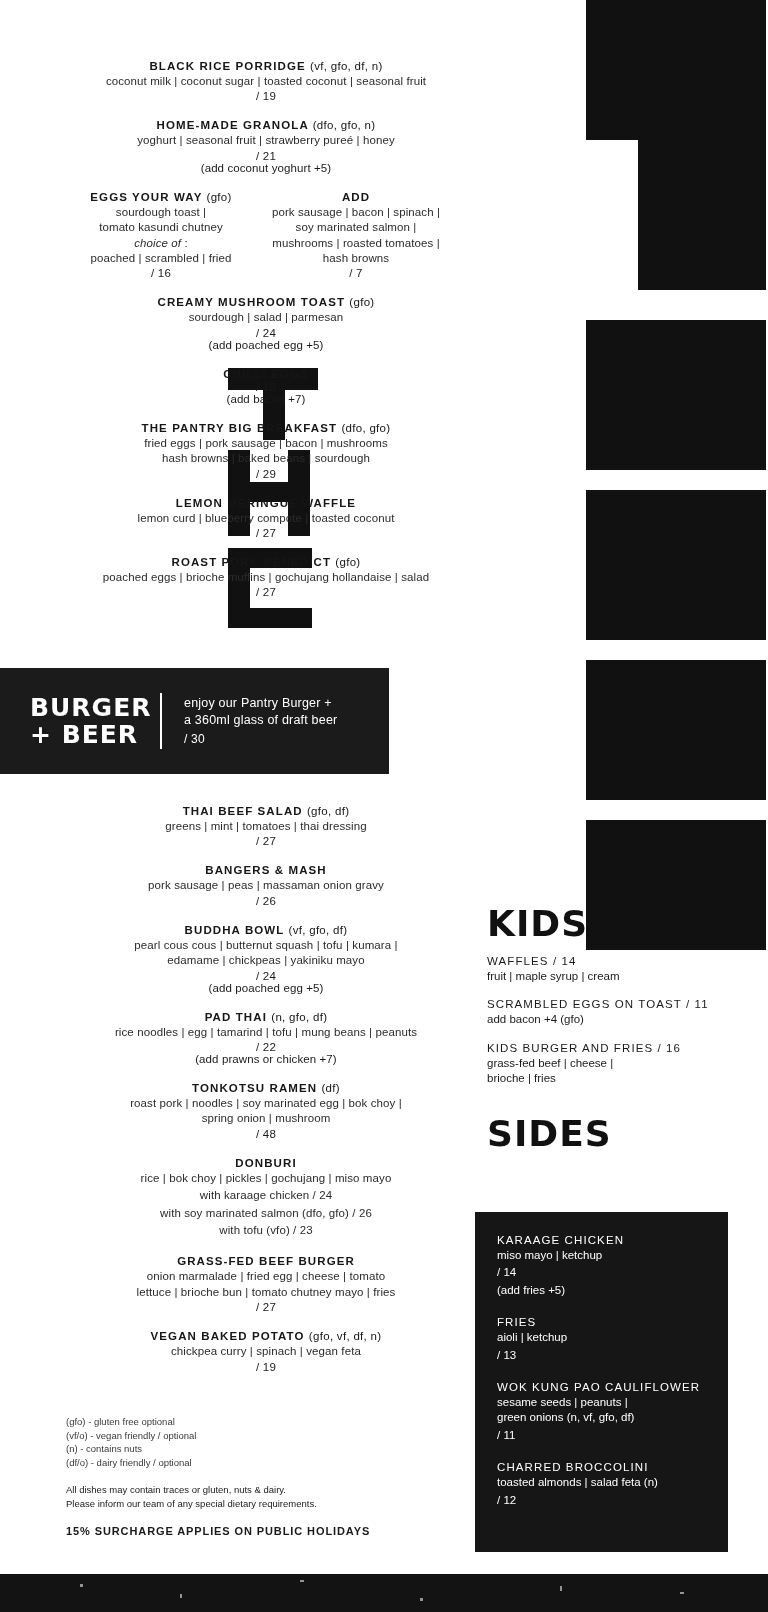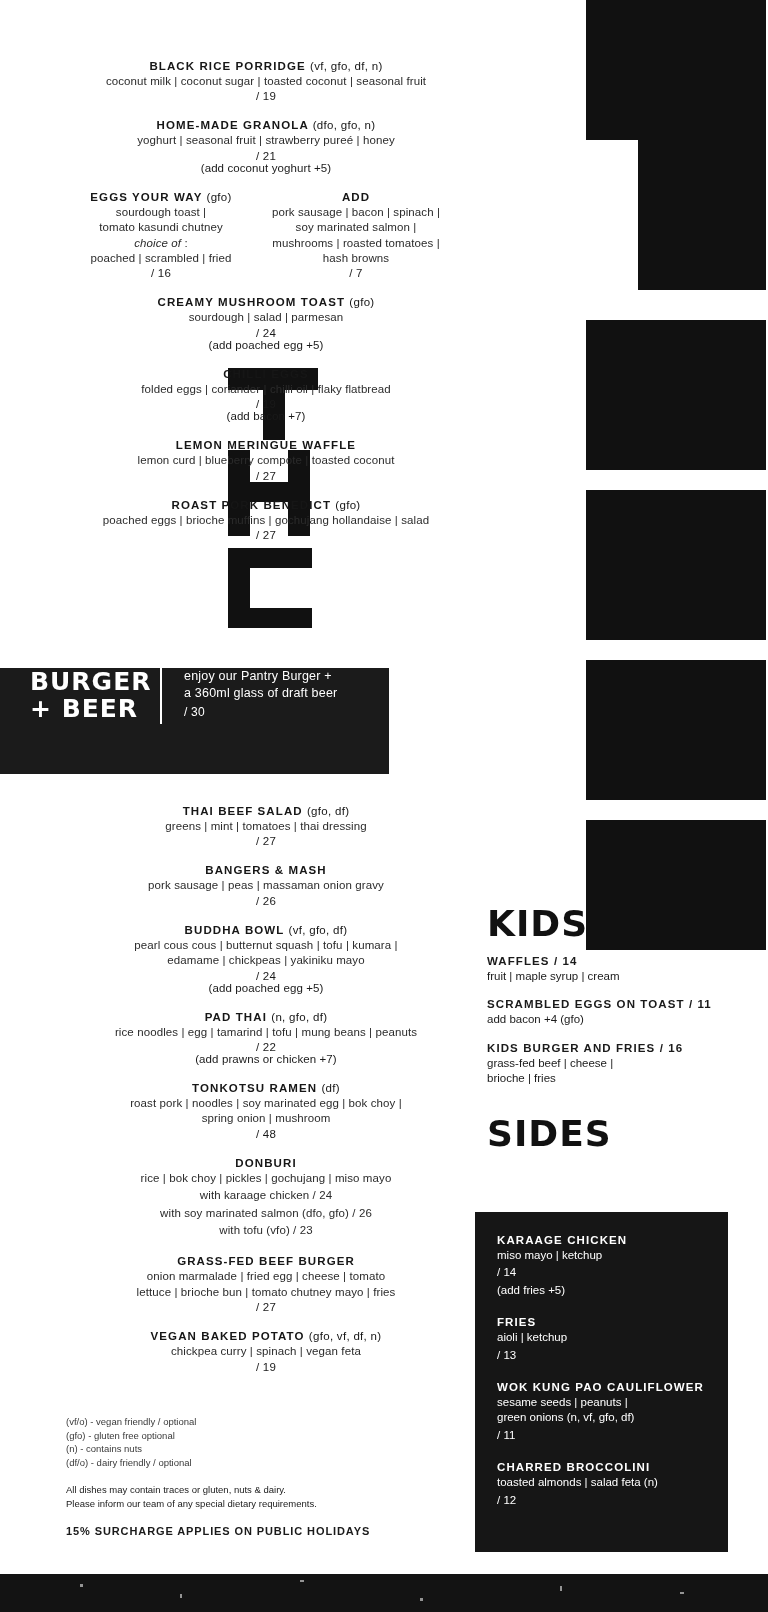--- a/index.html
+++ b/index.html
@@ -75,20 +75,21 @@
   .two-col .c2 { width:200px; }
 
   
   .banner {
     position:absolute;
     left:0; top:668px;
     width:389px; height:106px;
     background:#1b1b1b;
     color:#ffffff;
     display:flex;
+    align-items:center;
   }
   .banner .bb-title {
     font-size:25px;
     font-weight:bold;
     line-height:27px;
     letter-spacing:1px;
     margin-left:30px;
     width:120px;
     font-family:"DejaVu Sans", sans-serif;
   }
@@ -113,21 +114,21 @@
     font-size:36px;
     font-weight:bold;
     letter-spacing:1px;
     color:#111111;
     font-family:"DejaVu Sans", sans-serif;
     line-height:38px;
     margin-bottom:12px;
   }
   .ritem { margin-bottom:14px; }
   .ritem .nm {
-    font-size:11.5px; font-weight:bold; letter-spacing:1.1px;
+    font-size:11.5px; font-weight:normal; letter-spacing:1.1px;
     text-transform:uppercase;
   }
   .ritem .desc { font-size:11.5px; line-height:15.4px; margin-top:2px; }
 
   .sides-box {
     position:absolute;
     left:475px; top:1212px;
     width:253px; height:340px;
     background:#161616;
     color:#ffffff;
@@ -233,25 +234,29 @@
 
   <div class="item">
     <div class="nm"><span>CREAMY MUSHROOM TOAST</span> <span class="tag">(gfo)</span></div>
     <div class="desc">sourdough | salad | parmesan</div>
     <div class="price">/ 24</div>
     <div class="note">(add poached egg +5)</div>
   </div>
 
   <div class="item">
     <div class="nm"><span>CHILLI EGGS</span> <span class="tag"></span></div>
-    <div class="desc">folded eggs | coriander | chilli oil | flaky flatbread</div>
     <div class="price">/ 19</div>
     <div class="note">(add bacon +7)</div>
   </div>
 
+  <div class="item">
+    <div class="nm"><span>THE PANTRY BIG BREAKFAST</span> <span class="tag">(dfo, gfo)</span></div>
+    <div class="desc">fried eggs | pork sausage | bacon | mushrooms<br>hash browns | baked beans | sourdough</div>
+    <div class="price">/ 29</div>
+  </div>
 
   <div class="item">
     <div class="nm"><span>LEMON MERINGUE WAFFLE</span> <span class="tag"></span></div>
     <div class="desc">lemon curd | blueberry compote | toasted coconut</div>
     <div class="price">/ 27</div>
   </div>
 
   <div class="item">
     <div class="nm"><span>ROAST PORK BENEDICT</span> <span class="tag">(gfo)</span></div>
     <div class="desc">poached eggs | brioche muffins | gochujang hollandaise | salad</div>
@@ -364,22 +369,22 @@
     <div class="desc">/ 11</div>
   </div>
   <div class="ritem">
     <div class="nm">CHARRED BROCCOLINI</div>
     <div class="desc">toasted almonds | salad feta (n)</div>
     <div class="desc">/ 12</div>
   </div>
 </div>
 
 <div class="footnotes">
+  <div class="fn">(gfo) - gluten free optional</div>
   <div class="fn">(vf/o) - vegan friendly / optional</div>
-  <div class="fn">(gfo) - gluten free optional</div>
   <div class="fn">(n) - contains nuts</div>
   <div class="fn">(df/o) - dairy friendly / optional</div>
   <div class="dietary">
     <div>All dishes may contain traces or gluten, nuts &amp; dairy.</div>
     <div>Please inform our team of any special dietary requirements.</div>
   </div>
   <div class="surcharge">15% SURCHARGE APPLIES ON PUBLIC HOLIDAYS</div>
 </div>
 
 <div class="bottom-bar">

